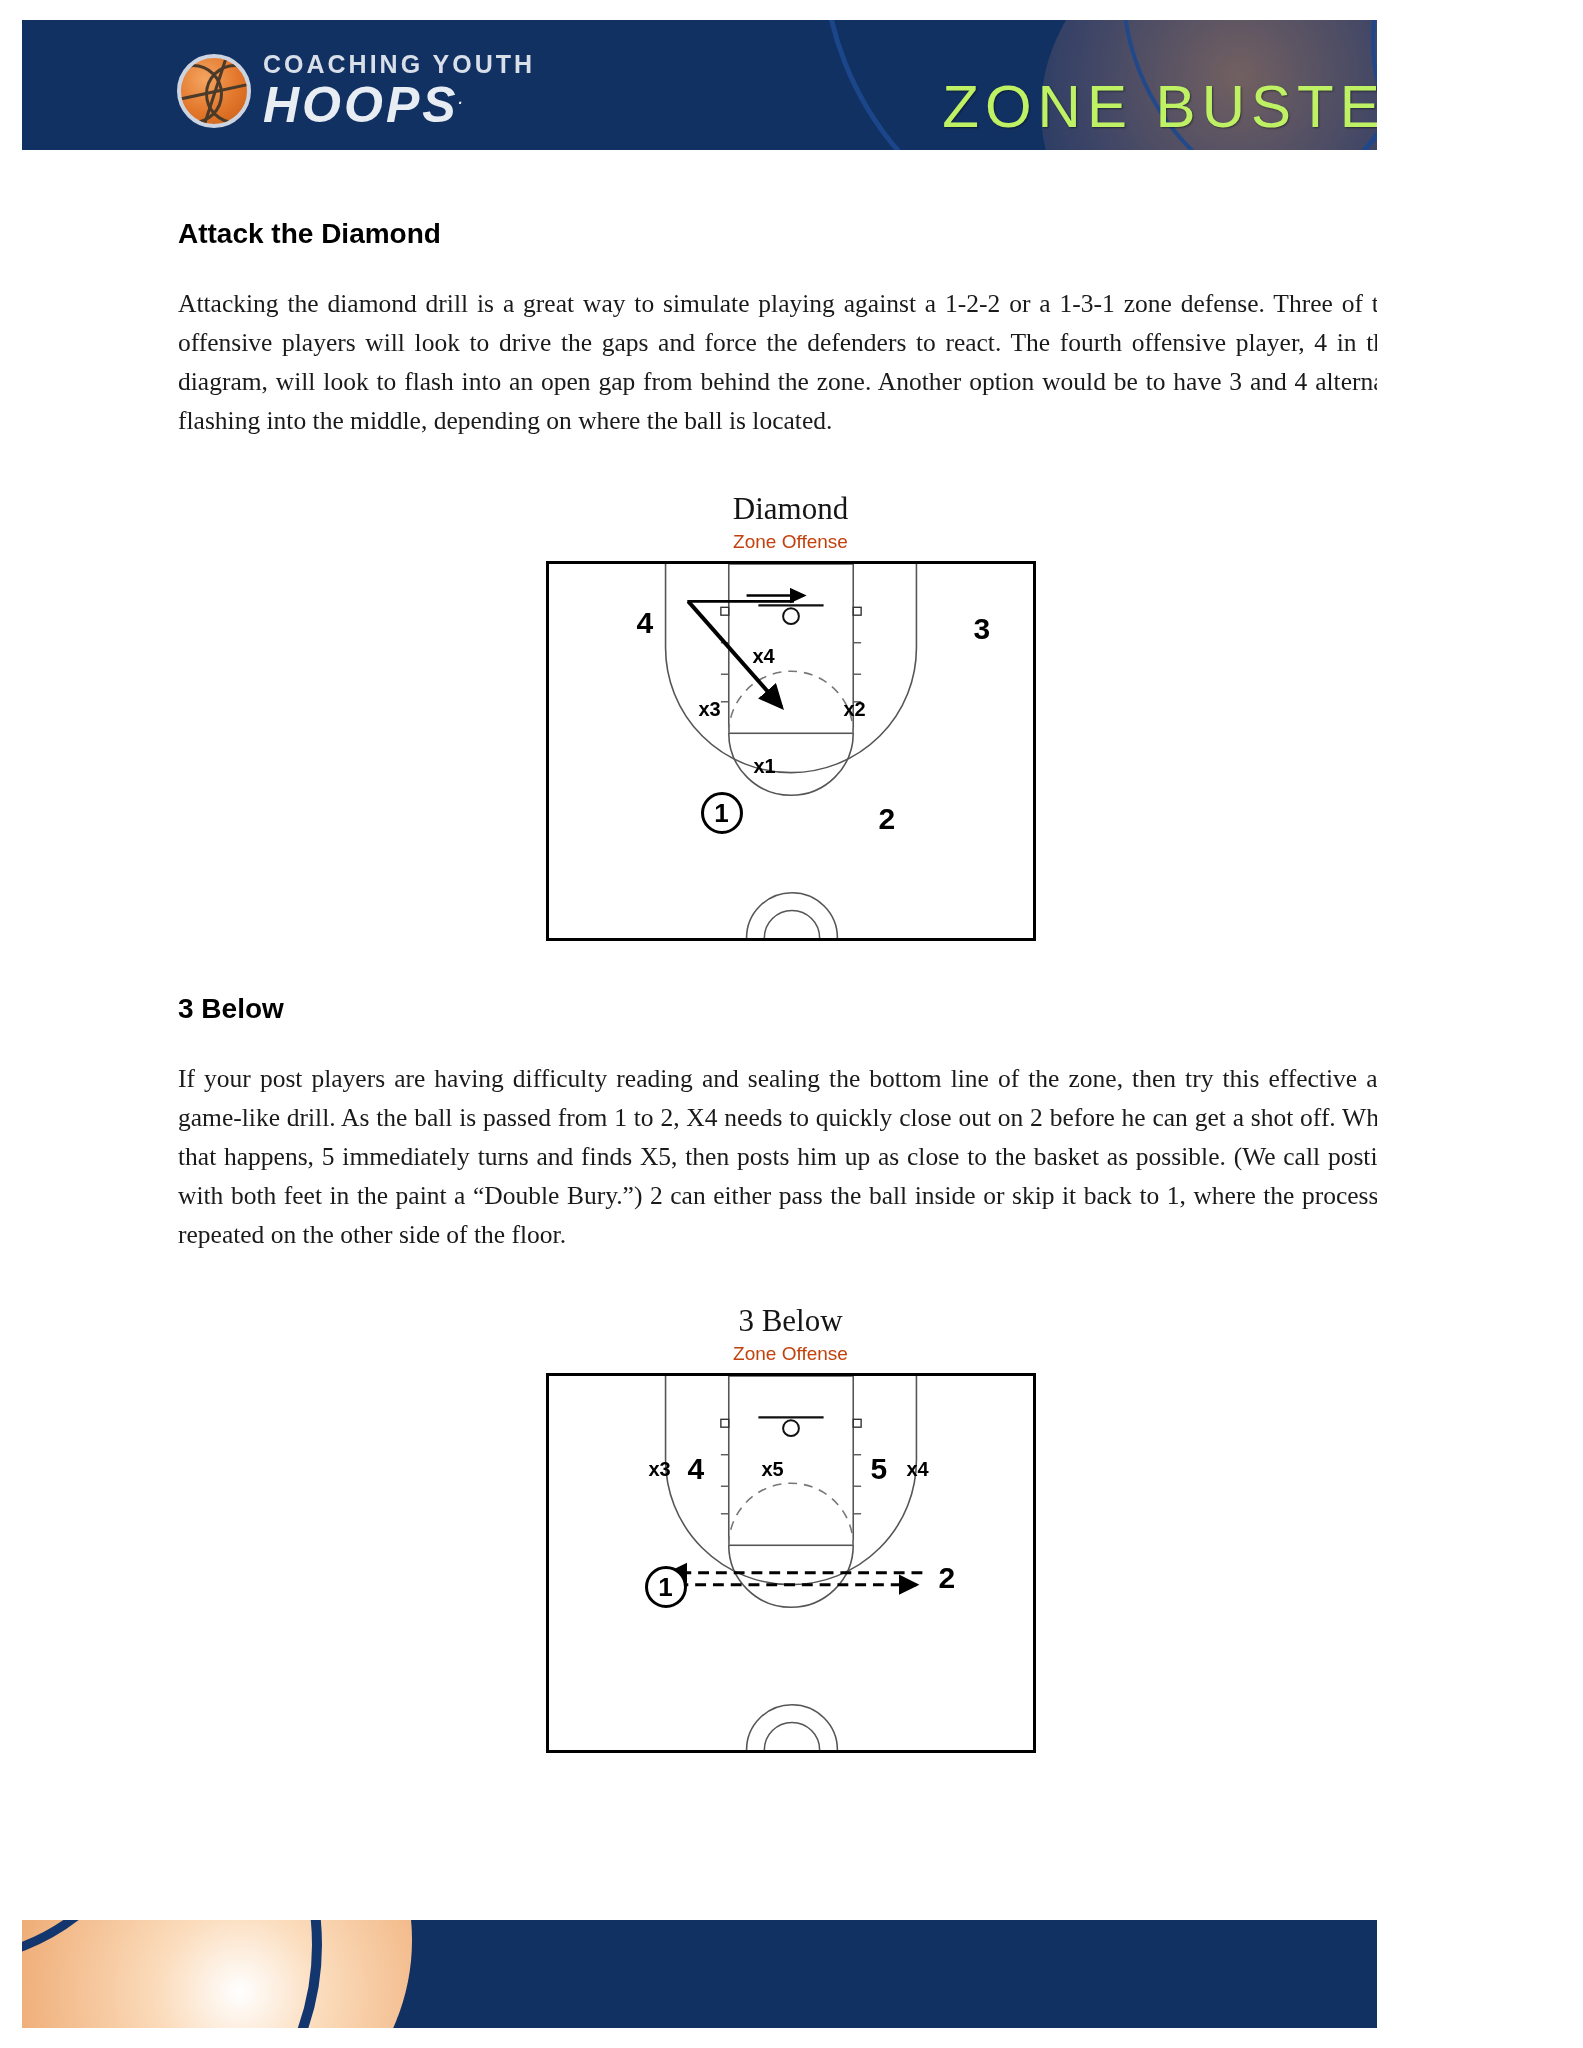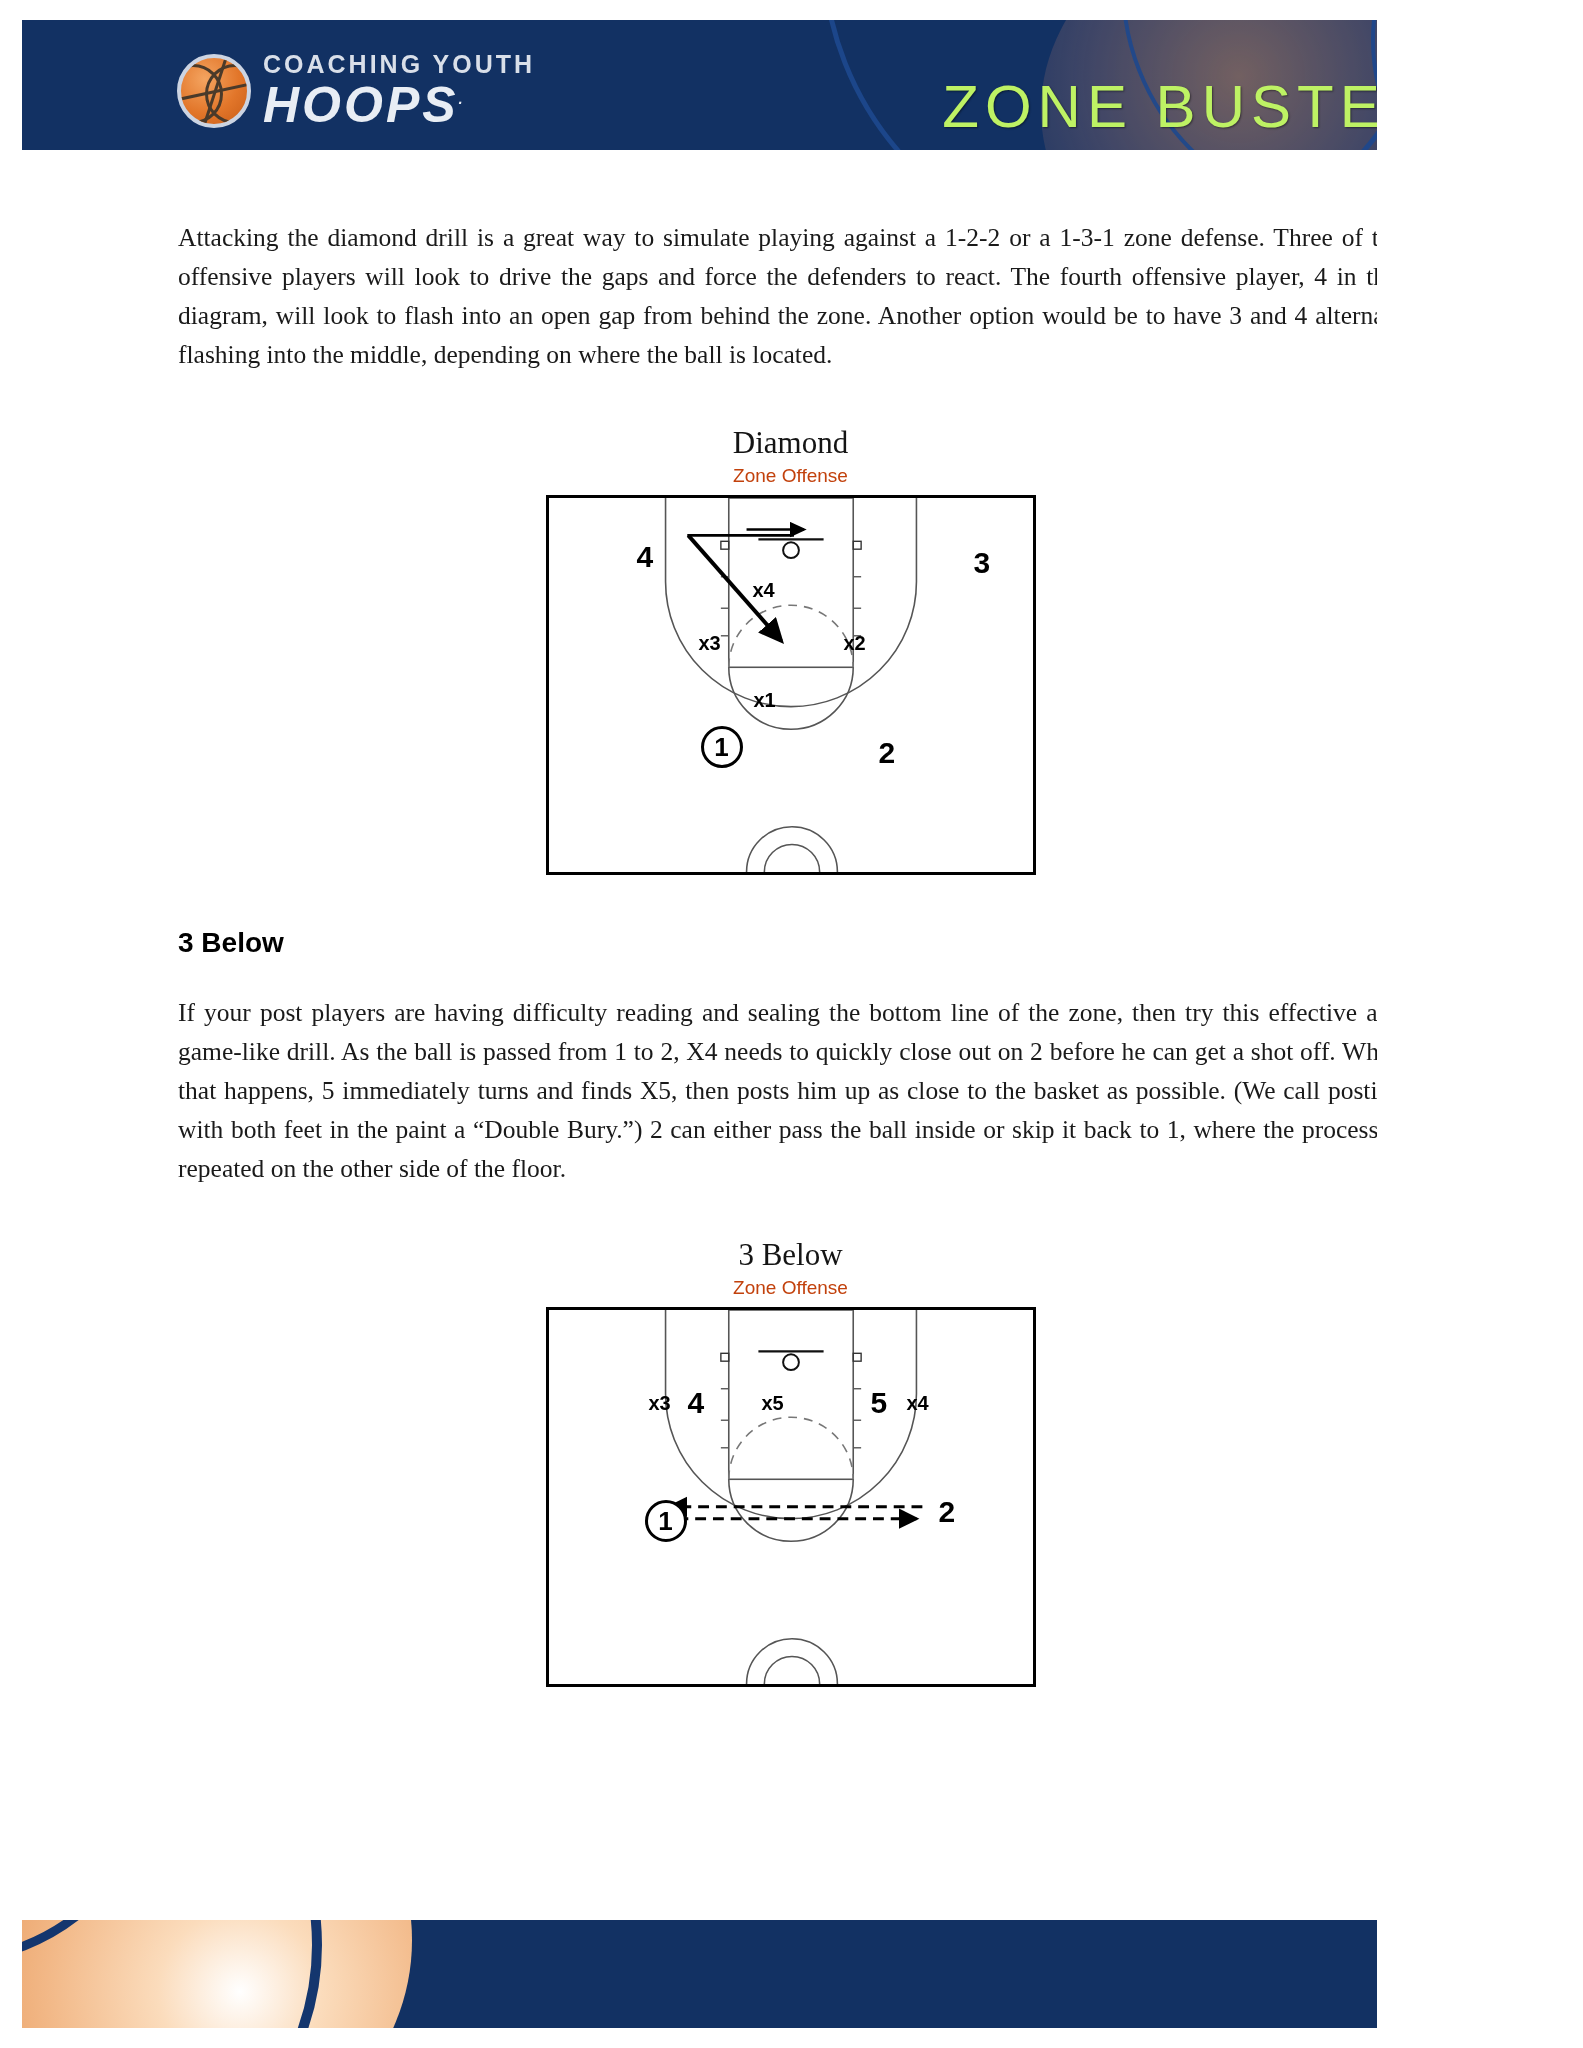--- a/index.html
+++ b/index.html
@@ -268,20 +268,21 @@
           <span>HOOPS</span><span class="tm">.</span>
         </span>
       </div>
     </div>
 
     <div class="header-title">ZONE BUSTERS</div>
   </div>
 
   <div class="content">
 
+    <h2 class="section-heading">Attack the Diamond</h2>
     <p class="body-text">Attacking the diamond drill is a great way to simulate playing against a 1-2-2 or a 1-3-1 zone defense. Three of the offensive players will look to drive the gaps and force the defenders to react. The fourth offensive player, 4 in this diagram, will look to flash into an open gap from behind the zone. Another option would be to have 3 and 4 alternate flashing into the middle, depending on where the ball is located.</p>
 
     <div class="diagram" style="margin-top:52px;">
       <div class="diagram-title">Diamond</div>
       <div class="diagram-subtitle">Zone Offense</div>
 
       <div class="court-box">
         <svg class="court-svg" viewBox="0 0 490 380" preserveAspectRatio="none">
 
           <path d="M 118 0 L 118 85 A 127 127 0 0 0 372 85 L 372 0" fill="none" stroke="#555" stroke-width="1.6"></path>

